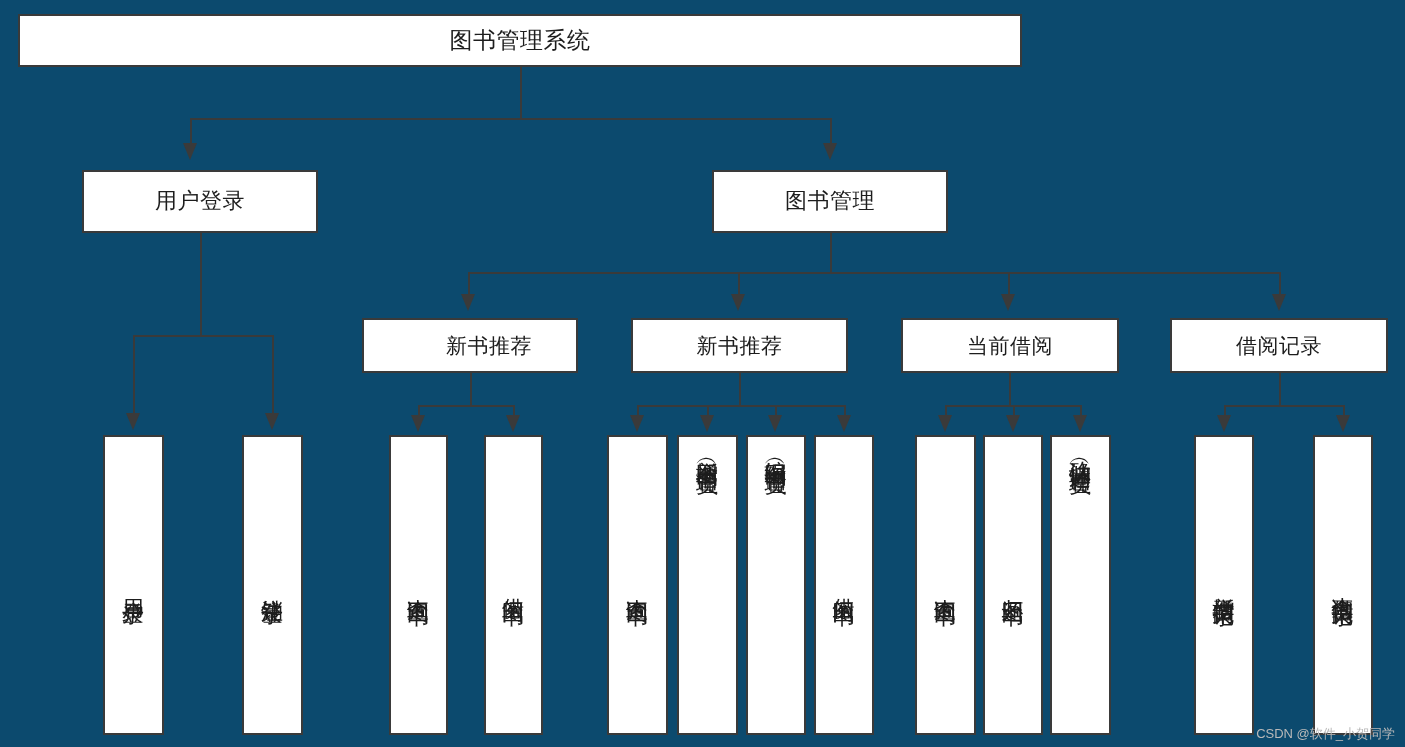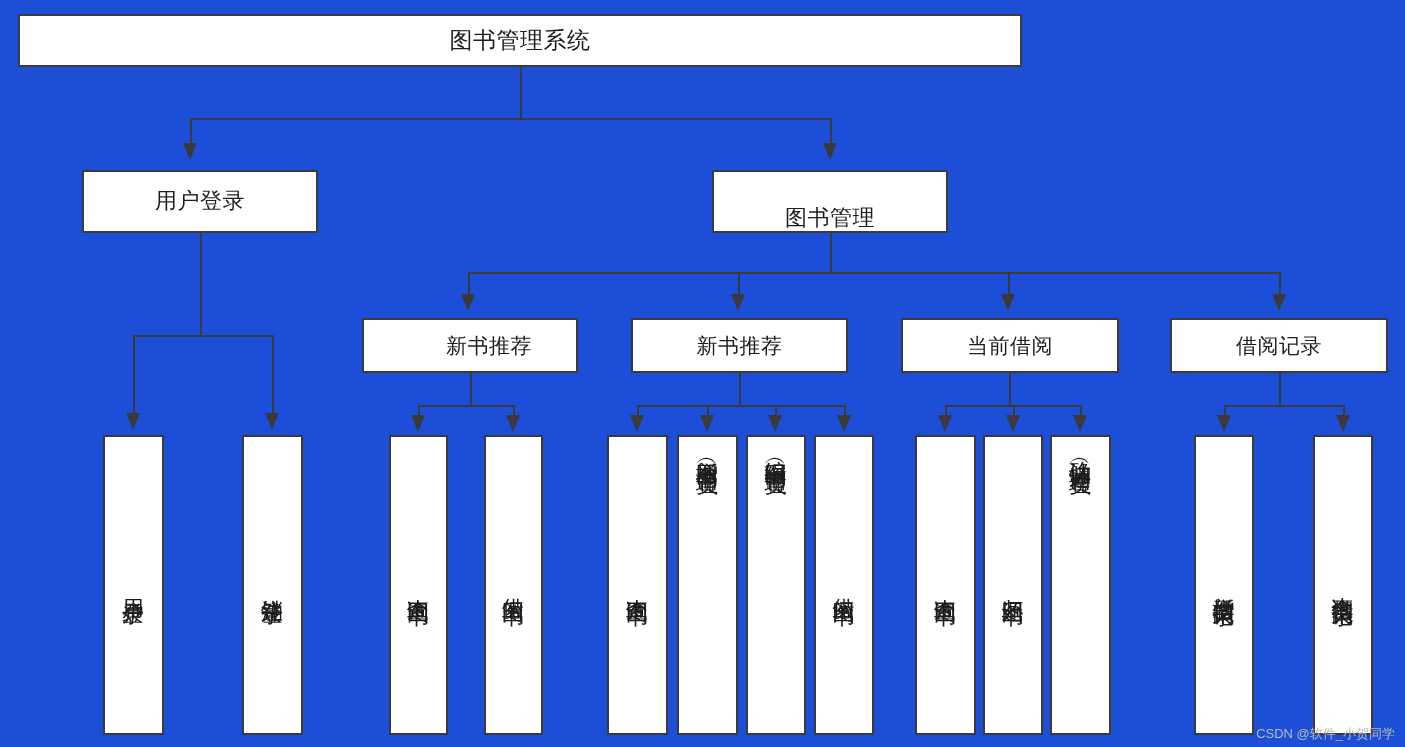--- a/index.html
+++ b/index.html
@@ -9,21 +9,21 @@
     background: #ffffff;
   }
   body {
     font-family: "Liberation Sans", "DejaVu Sans", sans-serif;
     color: #1a1a1a;
   }
   #canvas {
     position: relative;
     width: 1405px;
     height: 747px;
-    background: #1d4ed8;
+    background: #0c4a6e;
     overflow: hidden;
   }
   
   .node {
     position: absolute;
     box-sizing: border-box;
     border: 2.5px solid #3a3a3a;
     background: #ffffff;
     display: flex;
     align-items: center;
@@ -109,21 +109,21 @@
   <div class="hline" style="left:190px; top:118px; width:640px;"></div>
   <div class="vline" style="left:190px; top:118px; height:27px;"></div>
   <div class="arrow" style="left:183px; top:143px;"></div>
   <div class="vline" style="left:830px; top:118px; height:27px;"></div>
   <div class="arrow" style="left:823px; top:143px;"></div>
 
   <div class="node lvl2" style="left:82px; top:170px; width:236px; height:63px;">
     <span class="lbl">用户登录</span>
   </div>
 
-  <div class="node lvl2" style="left:712px; top:170px; width:236px; height:63px;align-items:flex-end;">
+  <div class="node lvl2" style="left:712px; top:170px; width:236px; height:63px;">
     <span class="lbl">图书管理</span>
   </div>
 
   <div class="vline" style="left:200px; top:233px; height:102px;"></div>
   <div class="hline" style="left:133px; top:335px; width:139px;"></div>
   <div class="vline" style="left:133px; top:335px; height:80px;"></div>
   <div class="arrow" style="left:126px; top:413px;"></div>
   <div class="vline" style="left:272px; top:335px; height:80px;"></div>
   <div class="arrow" style="left:265px; top:413px;"></div>
 

